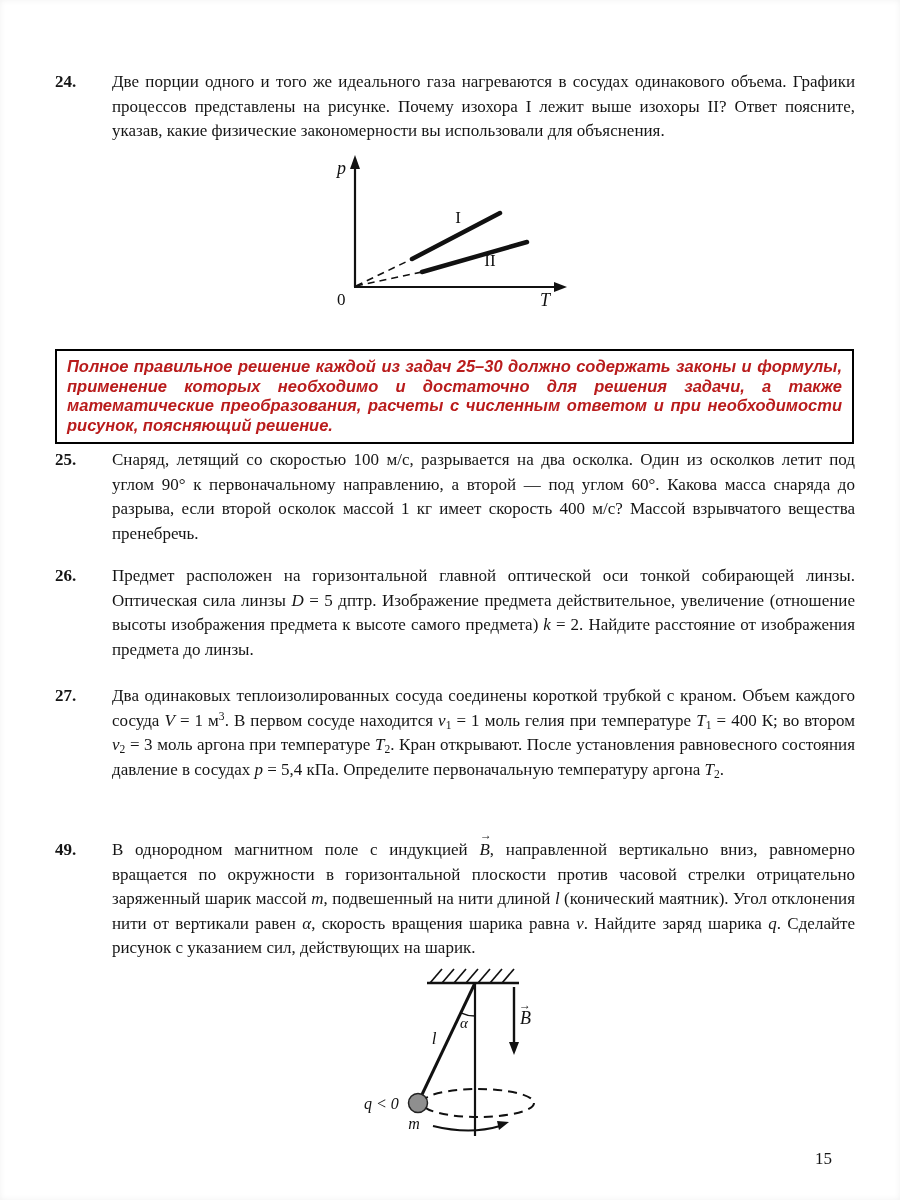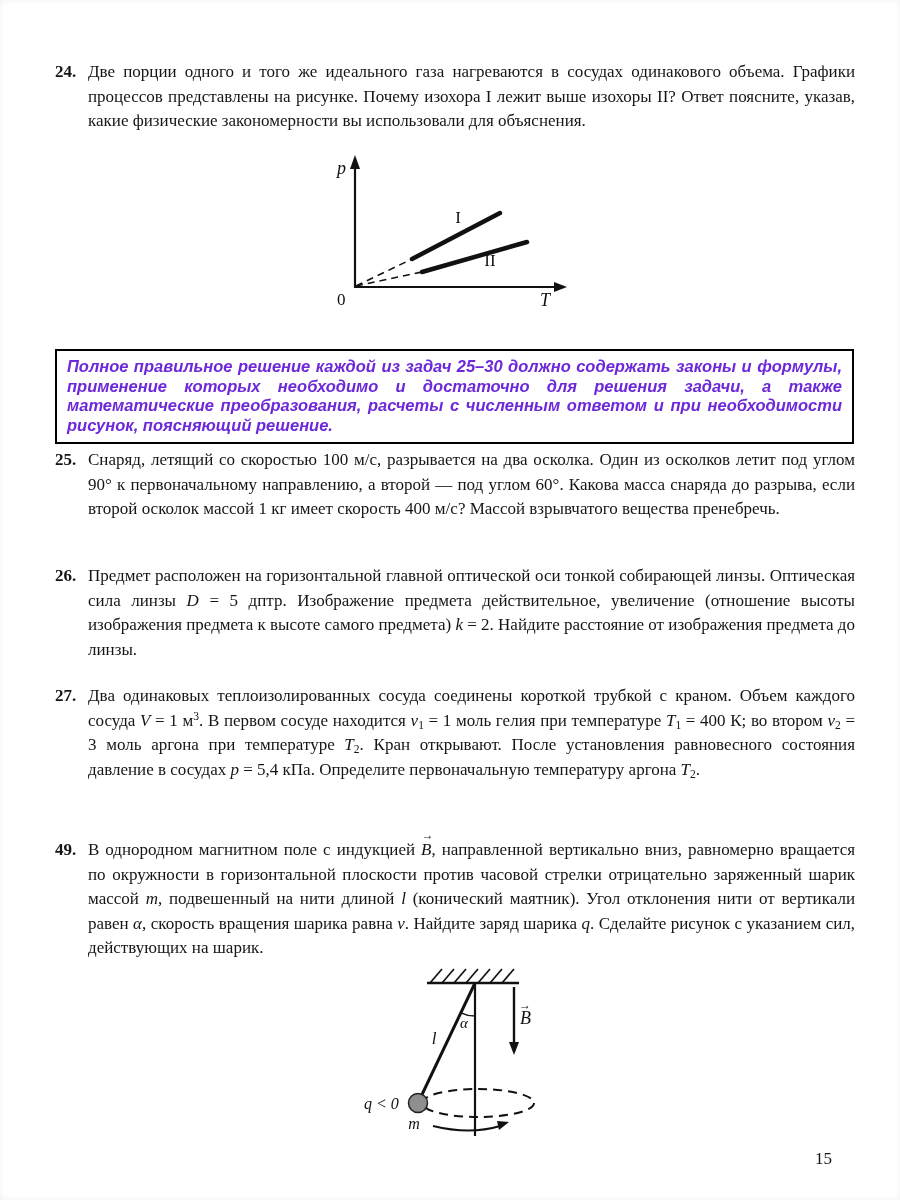--- a/index.html
+++ b/index.html
@@ -14,21 +14,21 @@
     color: #151515;
     overflow: hidden;
     box-shadow: inset 0 0 6px rgba(0,0,0,0.06);
   }
   .problem { position: absolute; left: 55px; width: 800px; }
   .problem .num {
     position: absolute; left: 0; top: 0;
     font-weight: bold;
   }
   .problem .ptext {
-    margin: 0 0 0 33px;
+    margin: 0 0 0 57px;
     text-align: justify;
     hyphens: manual;
   }
   .it, .vec { font-style: italic; }
   .sub { font-size: 0.68em; vertical-align: -0.28em; line-height: 0; }
   .sup { font-size: 0.68em; vertical-align: 0.5em; line-height: 0; }
   .vec { position: relative; display: inline-block; }
   .vec::before {
     content: "→";
     position: absolute; left: 0.05em; top: -0.70em;
@@ -36,39 +36,39 @@
   }
   .rules-box {
     position: absolute; left: 55px; top: 349px;
     width: 775px;
     border: 2.5px solid #000;
     padding: 6px 10px 7px 10px;
     font-family: "Liberation Sans", "DejaVu Sans", sans-serif;
     font-weight: bold; font-style: italic;
     font-size: 16.5px; line-height: 19.5px;
     text-align: justify;
-    color: #6d28d9;
+    color: #b91c1c;
   }
   .rules-box p { margin: 0; }
   figure { margin: 0; padding: 0; position: absolute; }
   #fig-pt { left: 318px; top: 148px; }
   #fig-pendulum { left: 330px; top: 962px; }
   svg text {
     font-family: "Liberation Serif", "DejaVu Serif", serif;
     fill: #111;
   }
   svg .lbl-it { font-style: italic; }
   .pagenum { position: absolute; left: 815px; top: 1147px; }
 </style>
 </head>
 <body>
 
 <div class="page">
 
-  <section class="problem" style="top:60px">
+  <section class="problem" style="top:70px">
     <span class="num">24.</span>
     <p class="ptext"><span>Две порции одного и того же идеального газа нагреваются в сосудах одинакового объема. Графики процессов представлены на рисунке. Почему изохора I лежит выше изохоры II? Ответ поясните, указав, какие физические закономерности вы использовали для объяс­нения.</span></p>
   </section>
 
   <figure id="fig-pt">
     <svg width="270" height="170" viewBox="0 0 270 170">
 
       <line x1="37" y1="139" x2="37" y2="16" stroke="#111" stroke-width="2.2"></line>
       <polygon points="37,7 32,21 42,21" fill="#111"></polygon>
       <line x1="36" y1="139" x2="240" y2="139" stroke="#111" stroke-width="2.2"></line>

